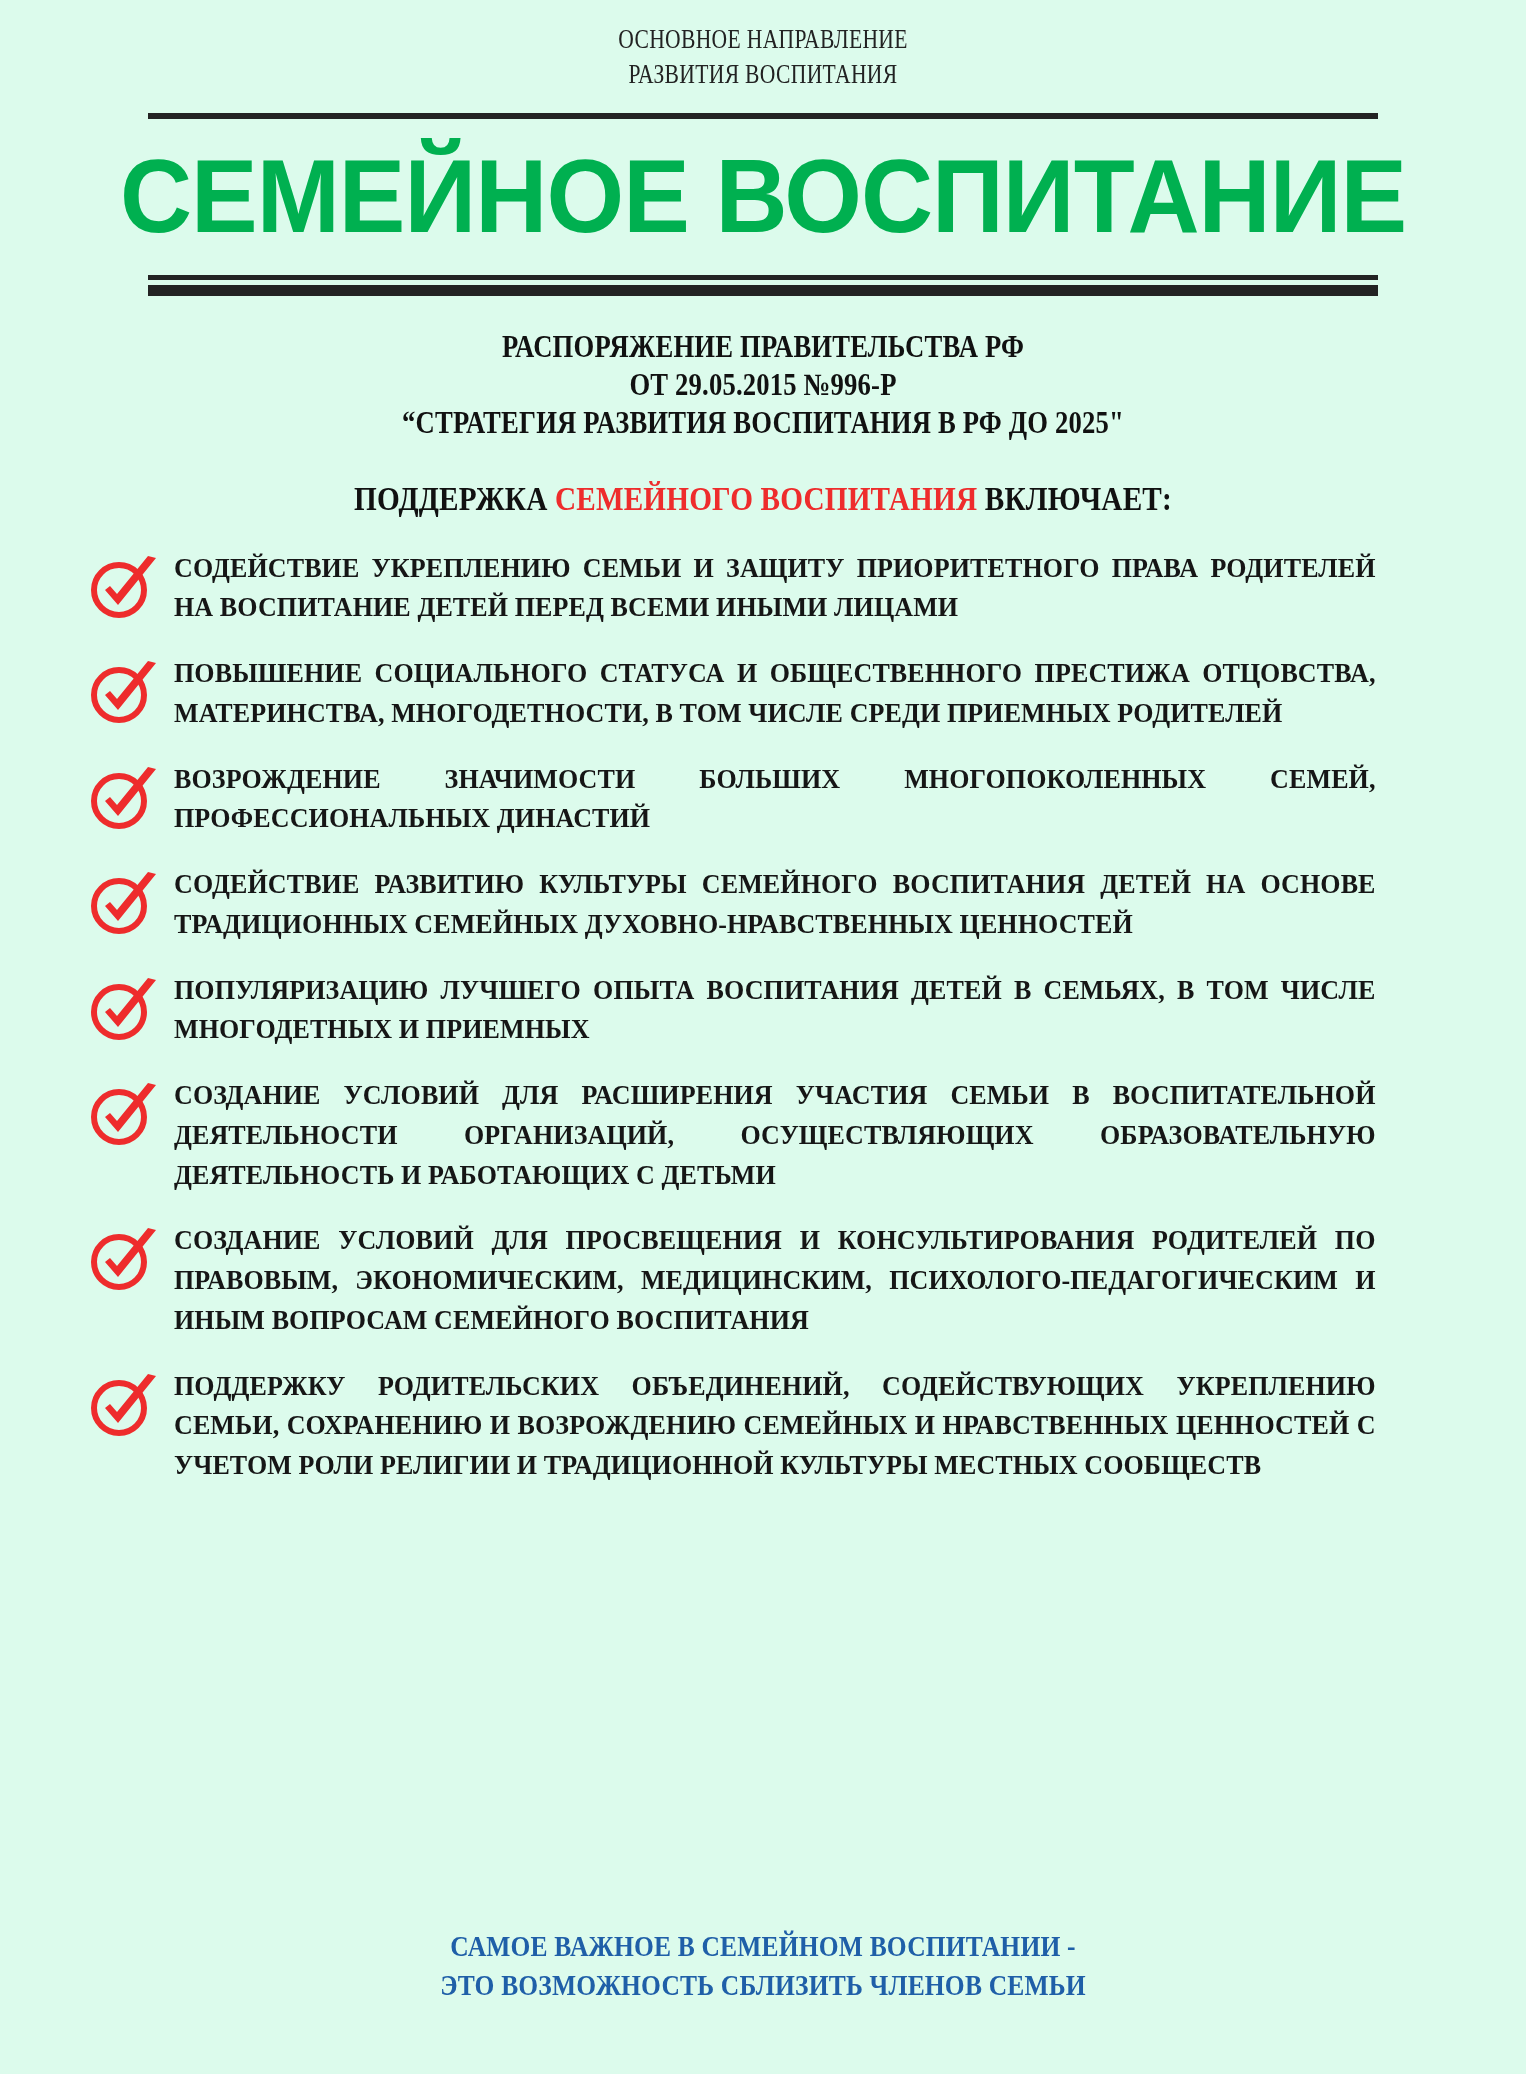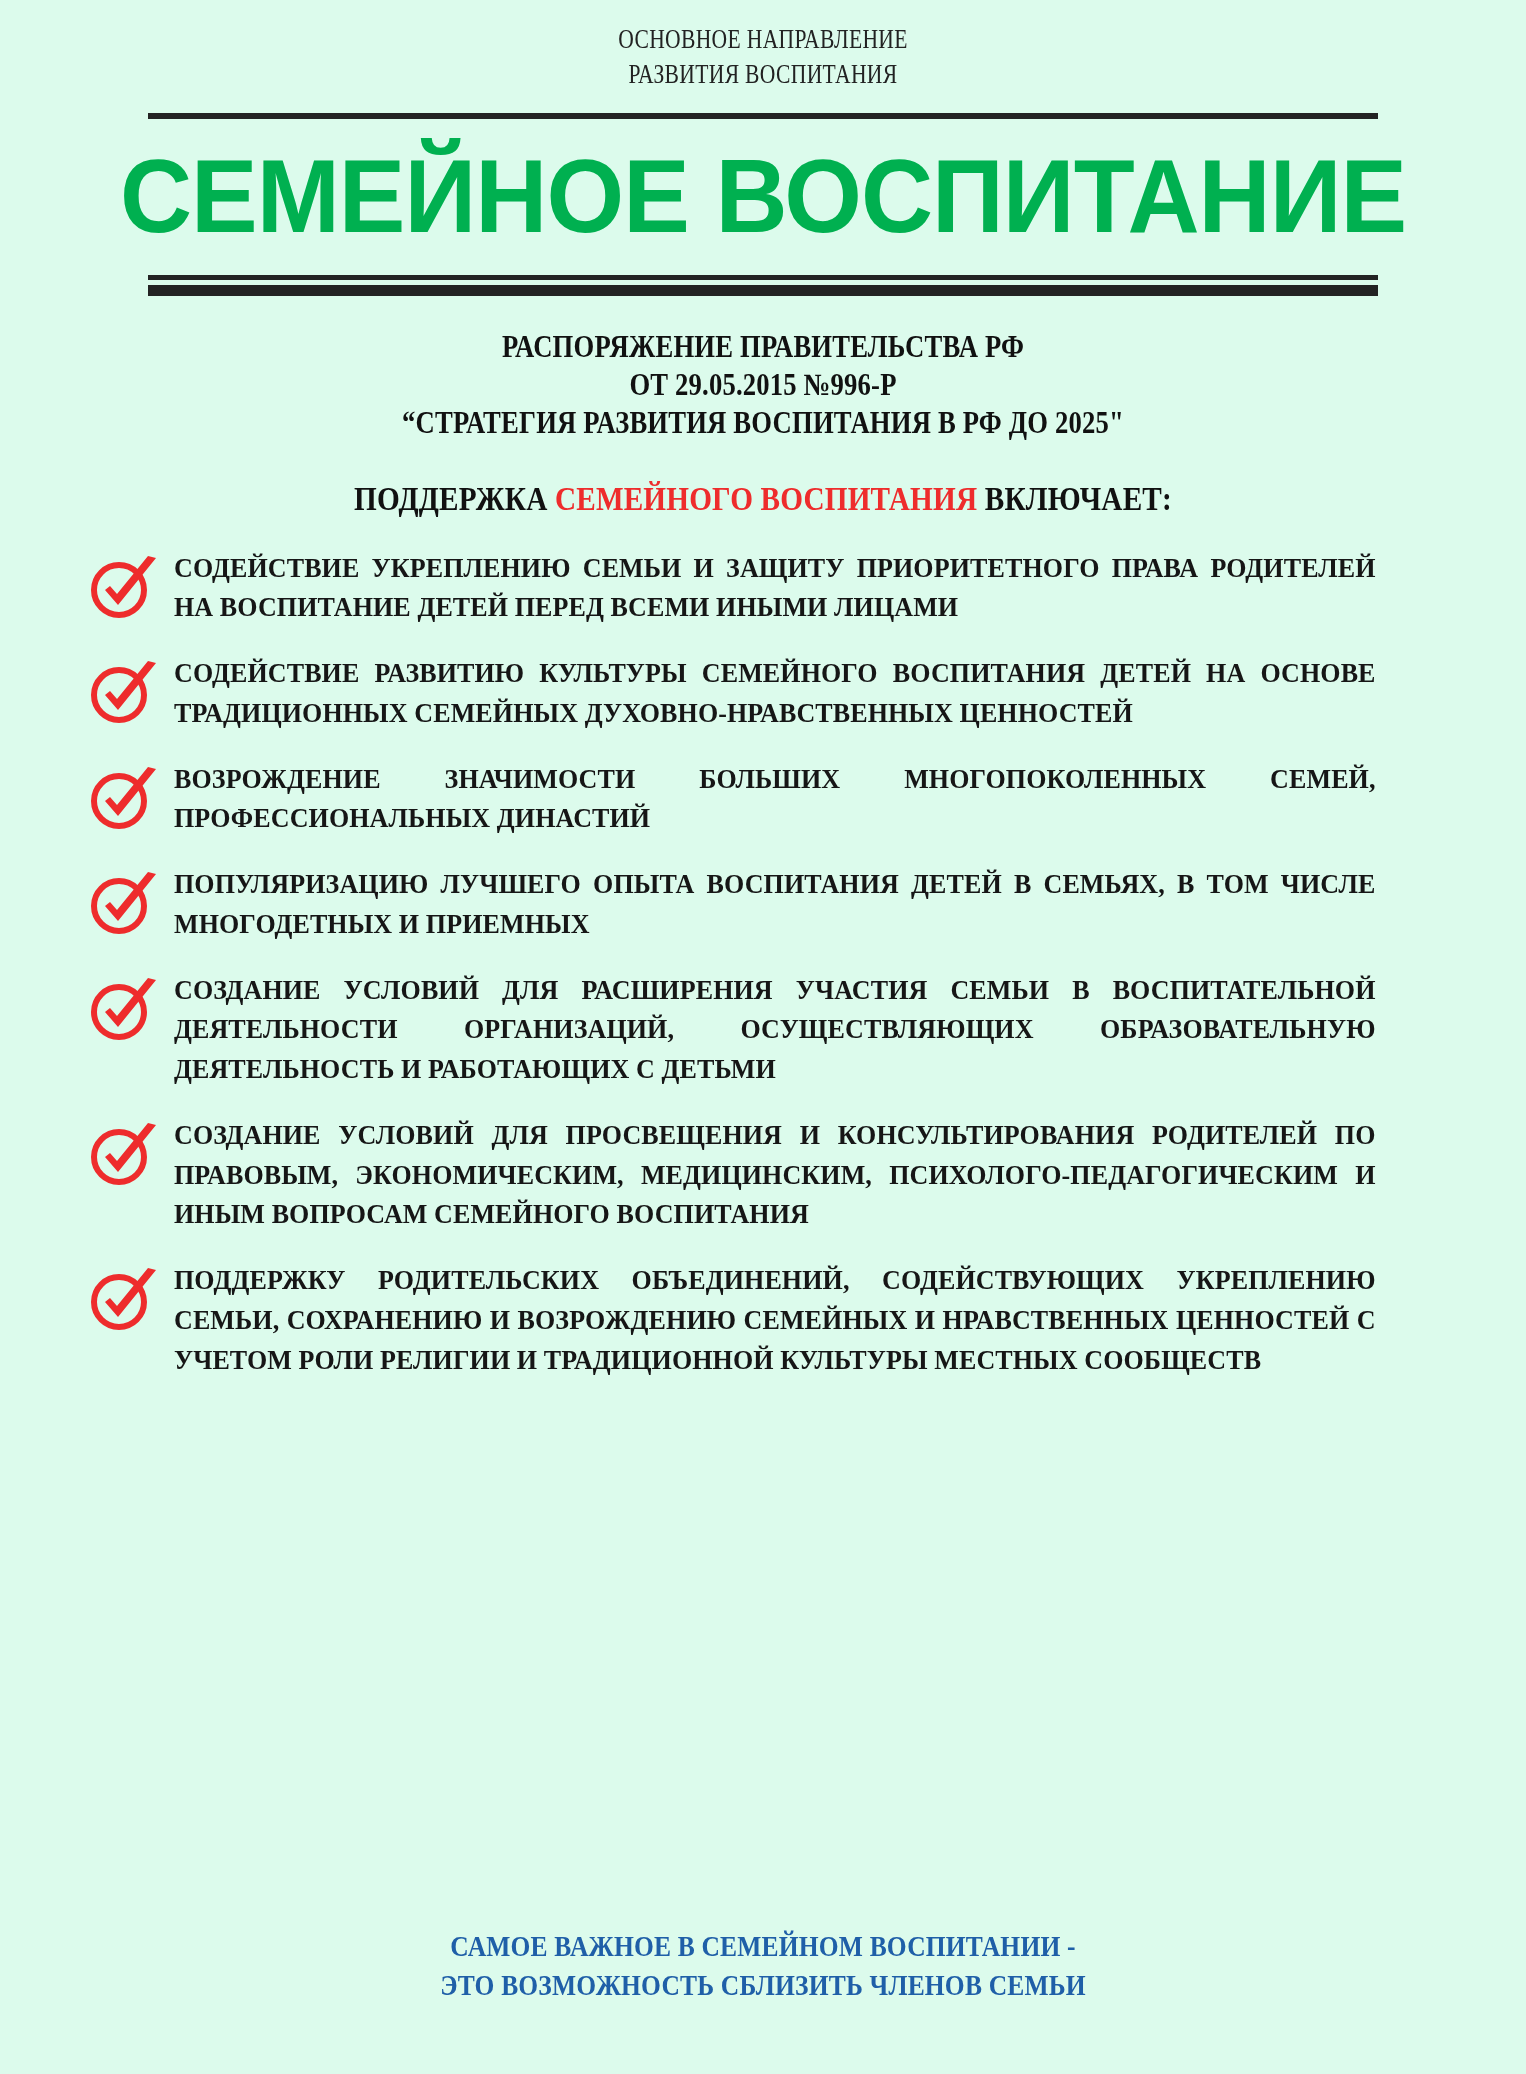--- a/index.html
+++ b/index.html
@@ -191,39 +191,48 @@
     <div class="item">
       <div class="check-wrap">
         <svg class="check-svg" viewBox="0 0 72 68" xmlns="http://www.w3.org/2000/svg" aria-hidden="true">
           <circle cx="31" cy="38" r="25" fill="none" stroke="#ee2c2c" stroke-width="6"></circle>
           <path d="M17 38 L30 53 L68 6 L60 4 L29 42 L22 34 Z" fill="#ee2c2c"></path>
         </svg>
       </div>
       <div class="item-text">СОДЕЙСТВИЕ УКРЕПЛЕНИЮ СЕМЬИ И ЗАЩИТУ ПРИОРИТЕТНОГО ПРАВА РОДИТЕЛЕЙ НА ВОСПИТАНИЕ ДЕТЕЙ ПЕРЕД ВСЕМИ ИНЫМИ ЛИЦАМИ</div>
     </div>
 
+    <div class="item">
+      <div class="check-wrap">
+        <svg class="check-svg" viewBox="0 0 72 68" xmlns="http://www.w3.org/2000/svg" aria-hidden="true">
+          <circle cx="31" cy="38" r="25" fill="none" stroke="#ee2c2c" stroke-width="6"></circle>
+          <path d="M17 38 L30 53 L68 6 L60 4 L29 42 L22 34 Z" fill="#ee2c2c"></path>
+        </svg>
+      </div>
+      <div class="item-text">ПОВЫШЕНИЕ СОЦИАЛЬНОГО СТАТУСА И ОБЩЕСТВЕННОГО ПРЕСТИЖА ОТЦОВСТВА, МАТЕРИНСТВА, МНОГОДЕТНОСТИ, В ТОМ ЧИСЛЕ СРЕДИ ПРИЕМНЫХ РОДИТЕЛЕЙ</div>
+    </div>
+
+    <div class="item">
+      <div class="check-wrap">
+        <svg class="check-svg" viewBox="0 0 72 68" xmlns="http://www.w3.org/2000/svg" aria-hidden="true">
+          <circle cx="31" cy="38" r="25" fill="none" stroke="#ee2c2c" stroke-width="6"></circle>
+          <path d="M17 38 L30 53 L68 6 L60 4 L29 42 L22 34 Z" fill="#ee2c2c"></path>
+        </svg>
+      </div>
+      <div class="item-text">ВОЗРОЖДЕНИЕ ЗНАЧИМОСТИ БОЛЬШИХ МНОГОПОКОЛЕННЫХ СЕМЕЙ, ПРОФЕССИОНАЛЬНЫХ ДИНАСТИЙ</div>
+    </div>
 
     <div class="item">
       <div class="check-wrap">
         <svg class="check-svg" viewBox="0 0 72 68" xmlns="http://www.w3.org/2000/svg" aria-hidden="true">
           <circle cx="31" cy="38" r="25" fill="none" stroke="#ee2c2c" stroke-width="6"></circle>
           <path d="M17 38 L30 53 L68 6 L60 4 L29 42 L22 34 Z" fill="#ee2c2c"></path>
         </svg>
       </div>
       <div class="item-text">СОДЕЙСТВИЕ РАЗВИТИЮ КУЛЬТУРЫ СЕМЕЙНОГО ВОСПИТАНИЯ ДЕТЕЙ НА ОСНОВЕ ТРАДИЦИОННЫХ СЕМЕЙНЫХ ДУХОВНО-НРАВСТВЕННЫХ ЦЕННОСТЕЙ</div>
-    </div>
-
-    <div class="item">
-      <div class="check-wrap">
-        <svg class="check-svg" viewBox="0 0 72 68" xmlns="http://www.w3.org/2000/svg" aria-hidden="true">
-          <circle cx="31" cy="38" r="25" fill="none" stroke="#ee2c2c" stroke-width="6"></circle>
-          <path d="M17 38 L30 53 L68 6 L60 4 L29 42 L22 34 Z" fill="#ee2c2c"></path>
-        </svg>
-      </div>
-      <div class="item-text">ВОЗРОЖДЕНИЕ ЗНАЧИМОСТИ БОЛЬШИХ МНОГОПОКОЛЕННЫХ СЕМЕЙ, ПРОФЕССИОНАЛЬНЫХ ДИНАСТИЙ</div>
     </div>
 
     <div class="item">
       <div class="check-wrap">
         <svg class="check-svg" viewBox="0 0 72 68" xmlns="http://www.w3.org/2000/svg" aria-hidden="true">
           <circle cx="31" cy="38" r="25" fill="none" stroke="#ee2c2c" stroke-width="6"></circle>
           <path d="M17 38 L30 53 L68 6 L60 4 L29 42 L22 34 Z" fill="#ee2c2c"></path>
         </svg>
       </div>
       <div class="item-text">ПОПУЛЯРИЗАЦИЮ ЛУЧШЕГО ОПЫТА ВОСПИТАНИЯ ДЕТЕЙ В СЕМЬЯХ, В ТОМ ЧИСЛЕ МНОГОДЕТНЫХ И ПРИЕМНЫХ</div>

